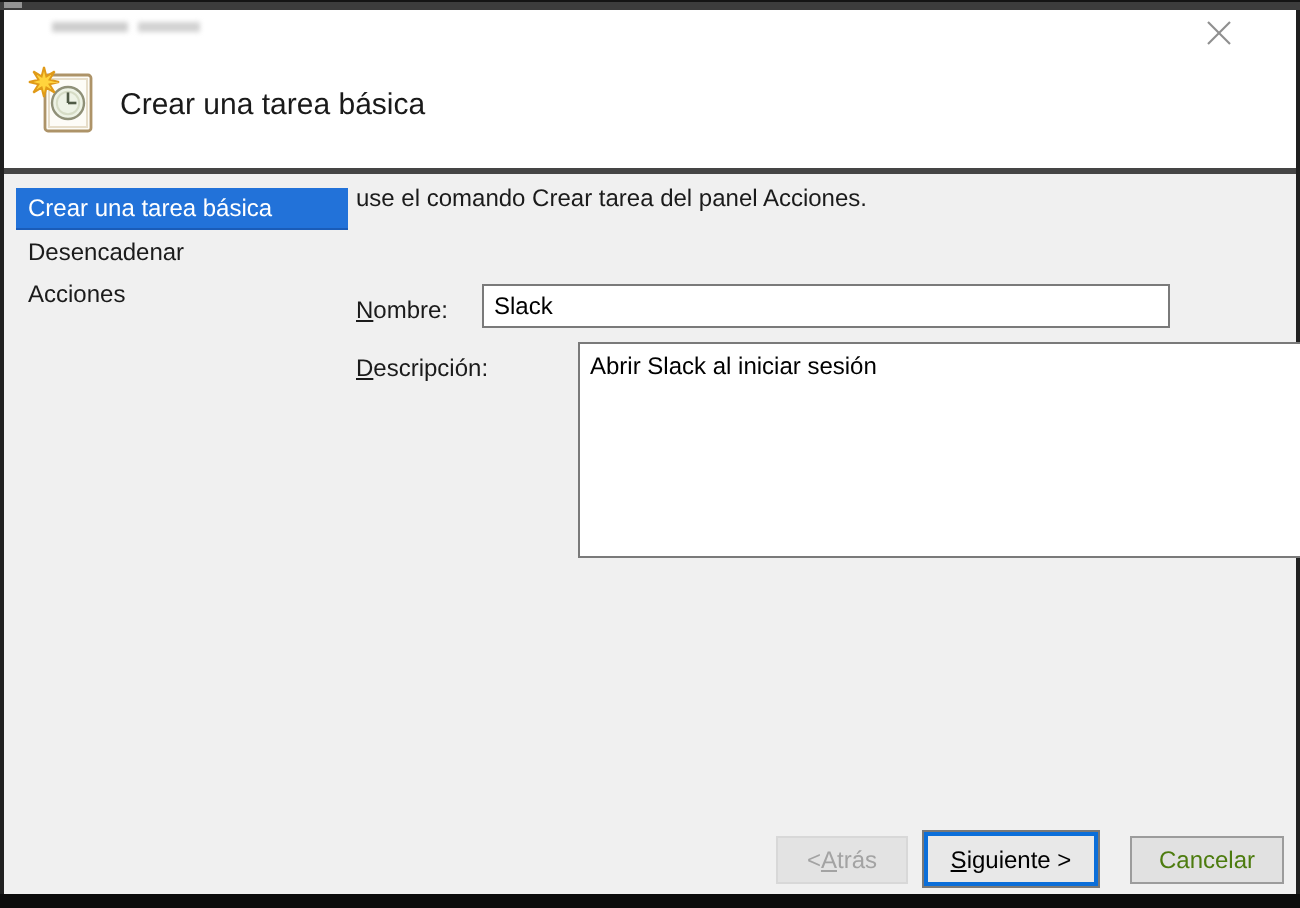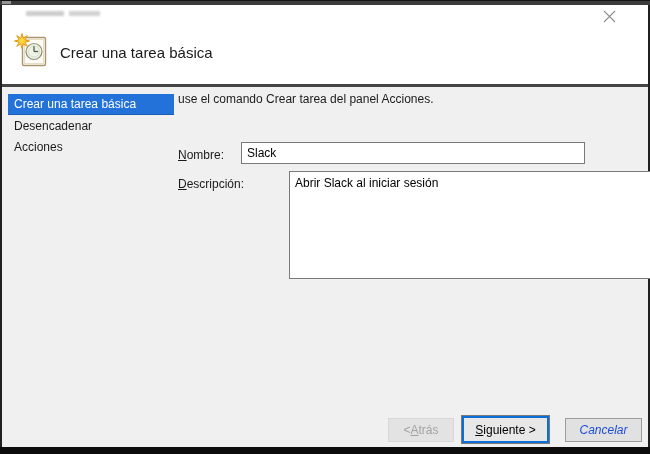--- a/index.html
+++ b/index.html
@@ -57,21 +57,21 @@
 
   
   .btn { position:absolute; height:24px; font-family:"Liberation Sans",sans-serif;
     font-size:12px; display:flex; align-items:center; justify-content:center;
     white-space:nowrap; cursor:default; }
   .btn-back { left:388px; top:418px; width:66px; background:#e3e3e3;
     border:1px solid #d8d8d8; color:#a3a3a3; }
   .btn-next { left:462px; top:416px; width:87px; height:27px; background:#e8e8e8;
     border:2px solid var(--accent,#0b6ed9); box-shadow:0 0 0 1px #787878; color:#000; }
   .btn-cancel { left:565px; top:418px; width:77px; background:#e1e1e1;
-    border:1px solid #9c9c9c; color:#1d4ed8;font-style:italic; }
+    border:1px solid #9c9c9c; color:#4d7c0f; }
 </style>
 </head>
 <body>
 
 <div class="window">
 
   <div class="edge-top"></div>
   <div class="edge-corner"></div>
   <div class="edge-left"></div>
   <div class="edge-right"></div>

